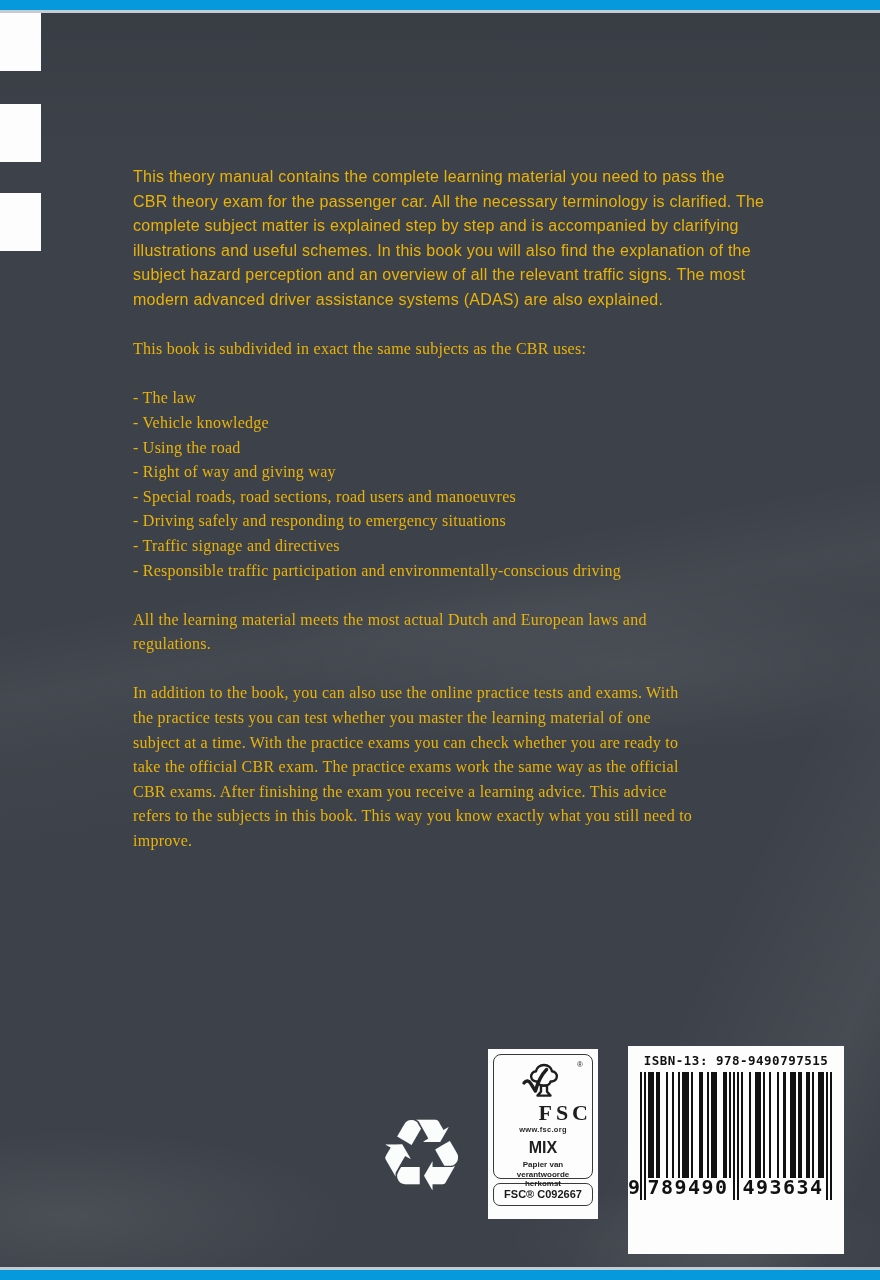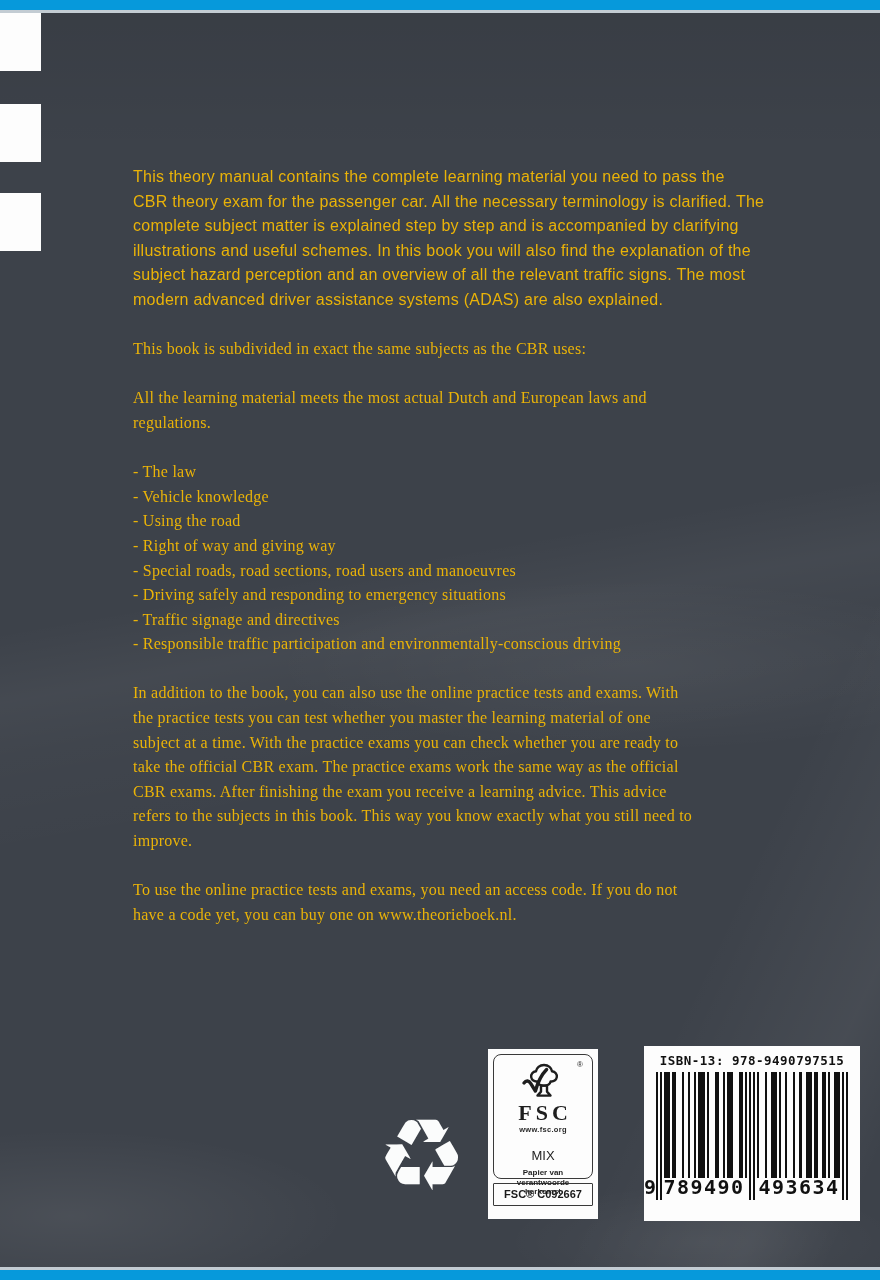--- a/index.html
+++ b/index.html
@@ -54,32 +54,33 @@
   .fsc-inner{
     position:relative;border:1.5px solid #3a3a3a;border-radius:8px;
     height:125px;box-sizing:border-box;padding-top:6px;
   }
   .fsc-reg{position:absolute;top:5px;right:9px;font-size:8px;}
   .fsc-tree{display:block;margin:0 auto;}
   .fsc-brand{
     font-family:"Liberation Serif",serif;font-weight:600;
     font-size:22px;line-height:22px;letter-spacing:4px;margin-top:-1px;
     margin-left:4px;
+    text-align:right;
   }
   .fsc-url{font-size:7.5px;line-height:9px;letter-spacing:.3px;color:#2a2a2a;margin-top:1px;font-weight:bold;}
-  .fsc-grade{font-size:13px;font-weight:normal;margin-top:16px;line-height:12px;}
+  .fsc-grade{font-size:16px;font-weight:bold;margin-top:8px;line-height:12px;}
   .fsc-claim{font-size:8px;font-weight:bold;line-height:9.5px;margin-top:6px;white-space:pre-line;}
   .fsc-code{
-    border:1.5px solid #3a3a3a;border-radius:1px;height:23px;margin-top:4px;
+    border:1.5px solid #3a3a3a;border-radius:7px;height:23px;margin-top:4px;
     box-sizing:border-box;line-height:20px;font-size:11px;font-weight:bold;color:#1a1a1a;
   }
 
   
   .barcode-box{
-    position:absolute;left:644px;top:1046px;width:216px;height:175px;
+    position:absolute;left:628px;top:1046px;width:216px;height:208px;
     background:#fdfdfd;box-sizing:border-box;padding:7px 12px 0 12px;
     color:#111;
   }
   .isbn-label{
     font-family:"DejaVu Sans Mono",monospace;font-weight:bold;
     font-size:12.5px;letter-spacing:.5px;text-align:center;white-space:nowrap;
   }
   .bars-wrap{position:relative;width:192px;height:128px;margin:4px auto 0;}
   .bars-wrap svg{display:block;}
   .bd{
@@ -104,39 +105,37 @@
   <div class="spine-mark m3"></div>
 
   <div class="text-block">
     <p>This theory manual contains the complete learning material you need to pass the
 CBR theory exam for the passenger car. All the necessary terminology is clarified. The
 complete subject matter is explained step by step and is accompanied by clarifying
 illustrations and useful schemes. In this book you will also find the explanation of the
 subject hazard perception and an overview of all the relevant traffic signs. The most
 modern advanced driver assistance systems (ADAS) are also explained.</p>
     <p>This book is subdivided in exact the same subjects as the CBR uses:</p>
-    <p>All the learning material meets the most actual Dutch and European laws and
-regulations.</p>
     <p>- The law
 - Vehicle knowledge
 - Using the road
 - Right of way and giving way
 - Special roads, road sections, road users and manoeuvres
 - Driving safely and responding to emergency situations
 - Traffic signage and directives
 - Responsible traffic participation and environmentally-conscious driving</p>
+    <p>All the learning material meets the most actual Dutch and European laws and
+regulations.</p>
     <p>In addition to the book, you can also use the online practice tests and exams. With
 the practice tests you can test whether you master the learning material of one
 subject at a time. With the practice exams you can check whether you are ready to
 take the official CBR exam. The practice exams work the same way as the official
 CBR exams. After finishing the exam you receive a learning advice. This advice
 refers to the subjects in this book. This way you know exactly what you still need to
 improve.</p>
-    <p>To use the online practice tests and exams, you need an access code. If you do not
-have a code yet, you can buy one on www.theorieboek.nl.</p>
   </div>
 
   <div class="recycle">♻</div>
 
   <div class="fsc-box">
     <div class="fsc-inner">
       <span class="fsc-reg">®</span>
       <svg class="fsc-tree" width="46" height="42" viewBox="0 0 46 42">
         <g fill="none" stroke="#1e1e1e" stroke-width="2.4" stroke-linejoin="round">
           <path d="M24 4 c-4.5 0 -7.5 3 -8 6.2 c-3.2 .4 -5.3 3 -4.8 6 c.4 2.8 3.2 4.8 6.2 4.2 c.6 2.6 3.2 4.2 6.6 4.2 s6 -1.6 6.6 -4.2 c3 .6 5.8 -1.4 6.2 -4.2 c.5 -3 -1.6 -5.6 -4.8 -6 C31.5 7 28.5 4 24 4 z"></path>

